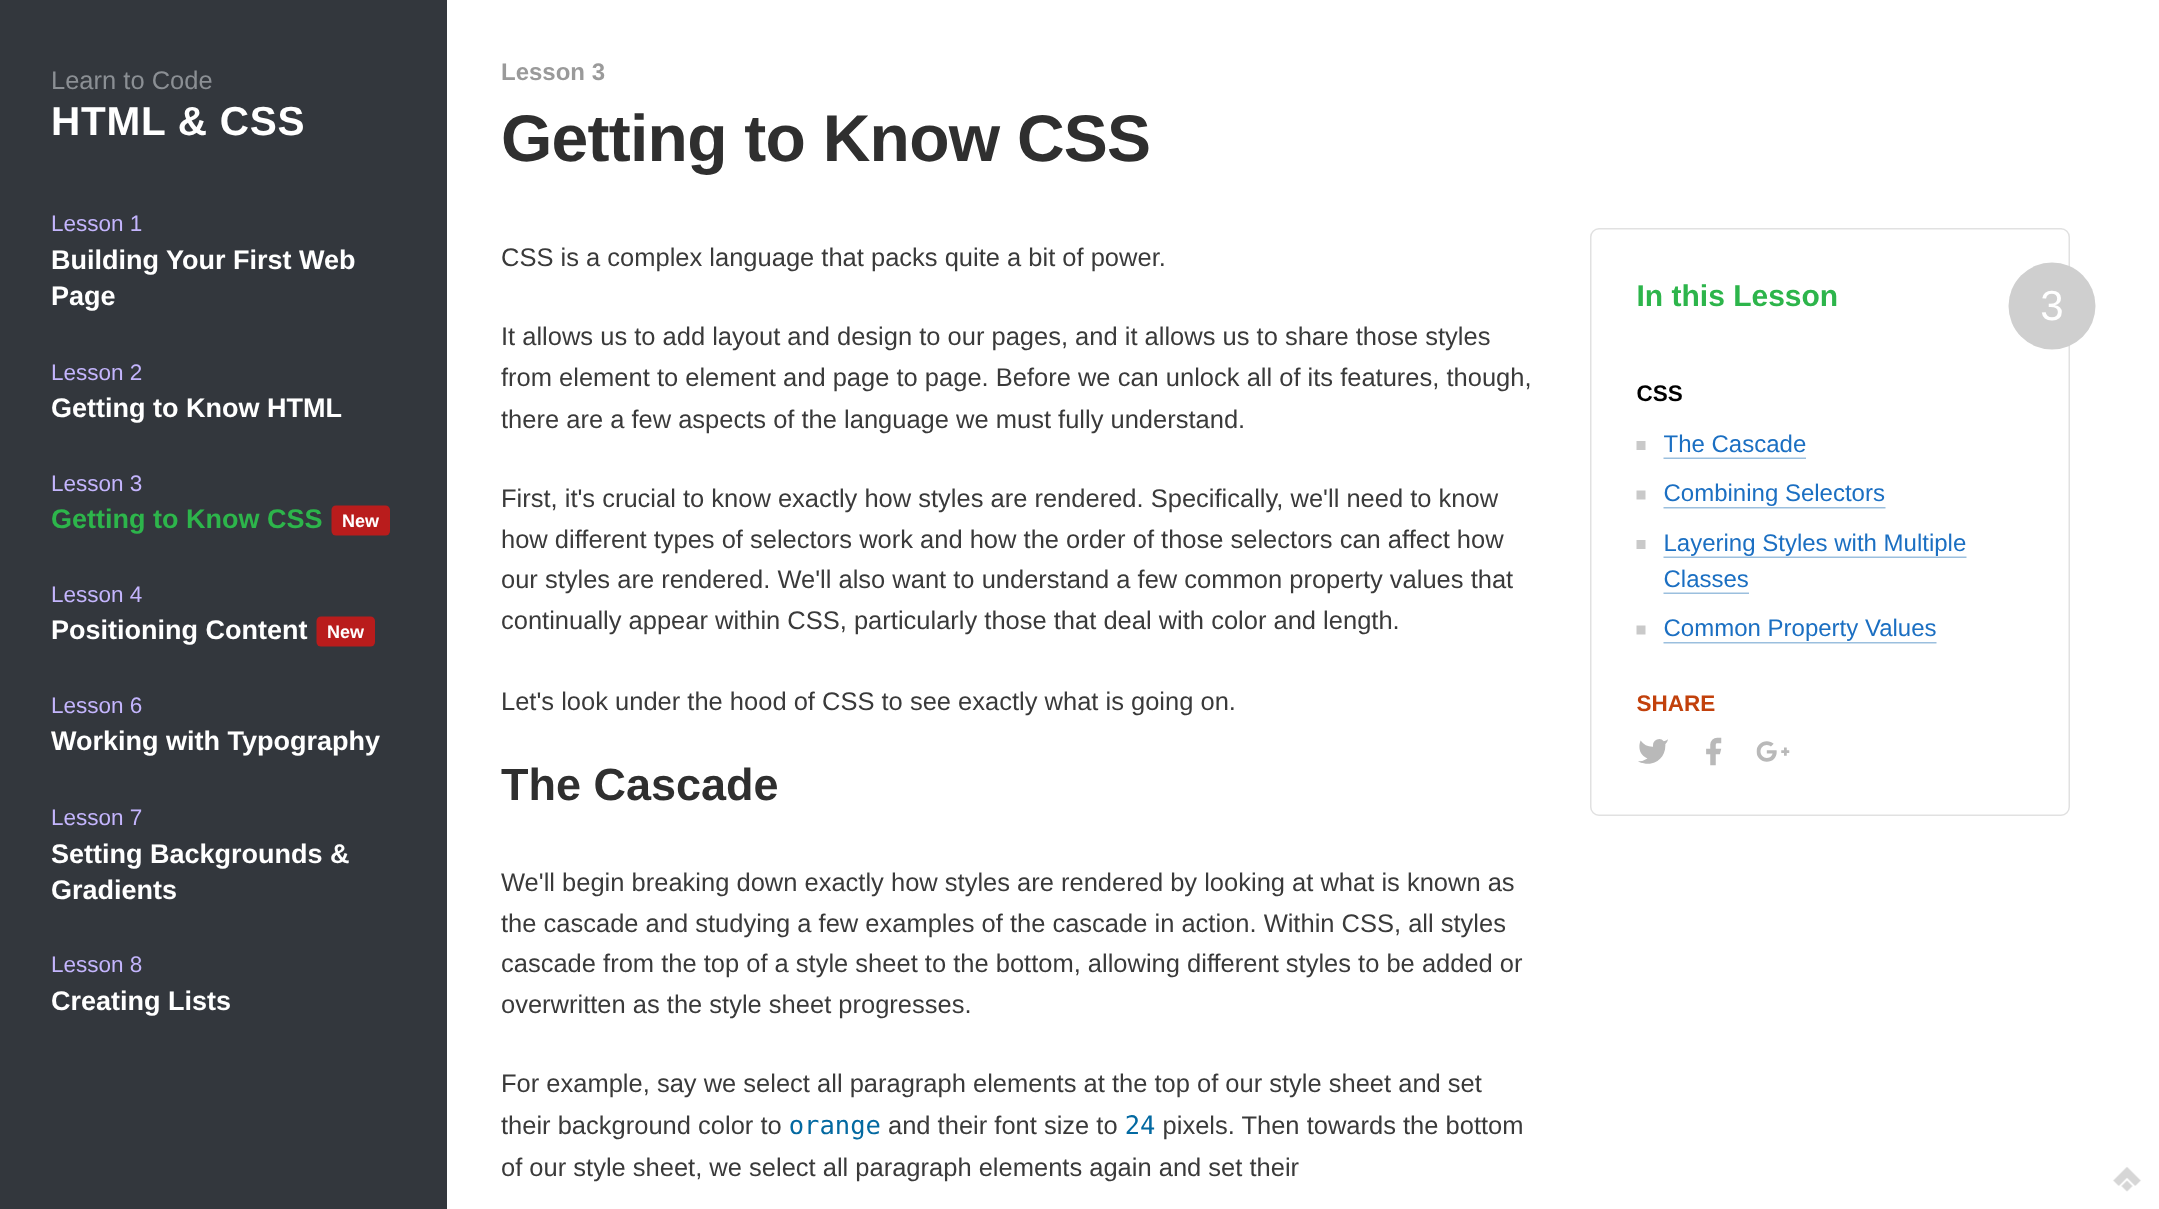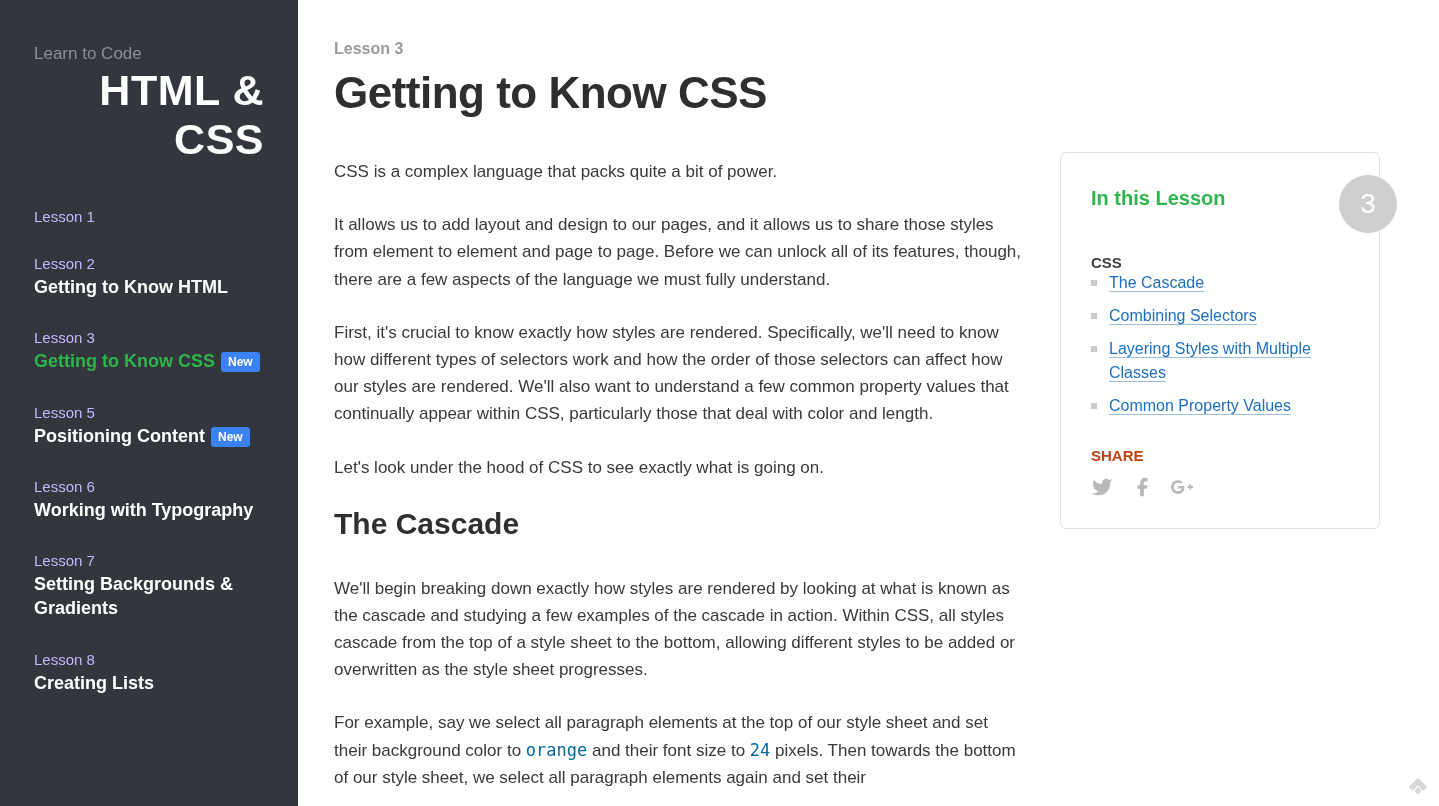--- a/index.html
+++ b/index.html
@@ -20,23 +20,23 @@
   flex-shrink: 0;
   overflow: hidden;
 }
 .sidebar-subtitle {
   text-align: left;
   color: #8b8f94;
   font-size: 17px;
   font-weight: 400;
 }
 .sidebar-title {
-  text-align: right;
-  color: #fff;
-  font-size: 43px;
+  text-align: left;
+  color: #fff;
+  font-size: 27px;
   font-weight: 700;
   margin-top: 2px;
   margin-bottom: 44px;
   letter-spacing: 0.5px;
 }
 .lesson-item {
   margin-bottom: 30px;
   cursor: pointer;
 }
 .lesson-number {
@@ -48,21 +48,21 @@
   color: #fff;
   font-size: 18px;
   font-weight: 700;
   line-height: 1.35;
 }
 .lesson-item.active .lesson-title {
   color: #2db54b;
 }
 .new-badge {
   display: inline-block;
-  background: #3b82f6;
+  background: #b91c1c;
   color: #fff;
   font-size: 12px;
   font-weight: 700;
   padding: 2px 7px;
   border-radius: 3px;
   margin-left: 6px;
   vertical-align: 1px;
 }
 .main {
   flex: 1;
@@ -131,23 +131,24 @@
   align-items: center;
   justify-content: center;
 }
 .toc-heading {
   color: #2db54b;
   font-size: 20px;
   font-weight: 700;
   margin-bottom: 44px;
 }
 .toc-subheading {
-  color: #404040;
+  color: #000000;
   font-size: 15px;
   font-weight: 700;
+  margin-bottom: 14px;
 }
 .toc-list {
   list-style: none;
   margin-bottom: 28px;
 }
 .toc-list li {
   position: relative;
   padding-left: 18px;
   margin-bottom: 8px;
   line-height: 1.55;
@@ -194,31 +195,32 @@
 </style>
 </head>
 <body>
 
 <nav class="sidebar">
   <div class="sidebar-subtitle">Learn to Code</div>
   <div class="sidebar-title">HTML &amp; CSS</div>
   <div id="lesson-list">
       <div class="lesson-item">
         <div class="lesson-number">Lesson 1</div>
+        <div class="lesson-title">Building Your First Web Page</div>
       </div>
       <div class="lesson-item">
         <div class="lesson-number">Lesson 2</div>
         <div class="lesson-title">Getting to Know HTML</div>
       </div>
       <div class="lesson-item active">
         <div class="lesson-number">Lesson 3</div>
         <div class="lesson-title">Getting to Know CSS<span class="new-badge">New</span></div>
       </div>
       <div class="lesson-item">
-        <div class="lesson-number">Lesson 5</div>
+        <div class="lesson-number">Lesson 4</div>
         <div class="lesson-title">Positioning Content<span class="new-badge">New</span></div>
       </div>
       <div class="lesson-item">
         <div class="lesson-number">Lesson 6</div>
         <div class="lesson-title">Working with Typography</div>
       </div>
       <div class="lesson-item">
         <div class="lesson-number">Lesson 7</div>
         <div class="lesson-title">Setting Backgrounds &amp; Gradients</div>
       </div>

